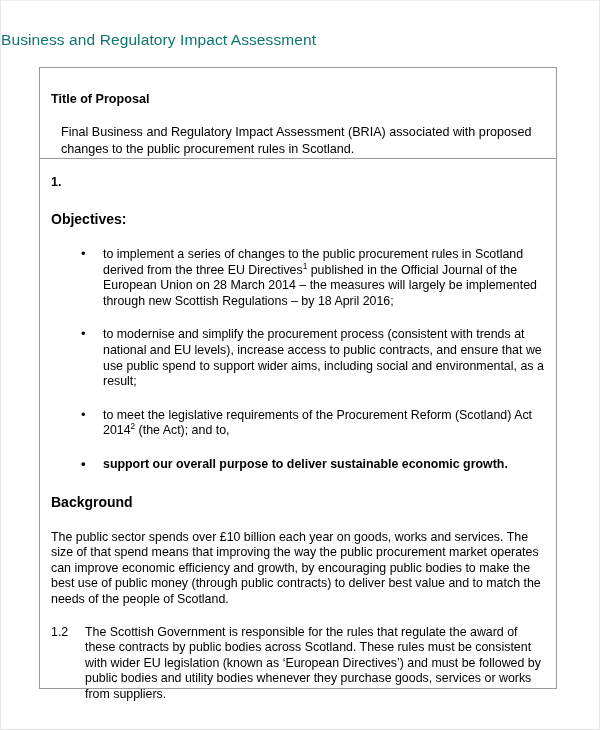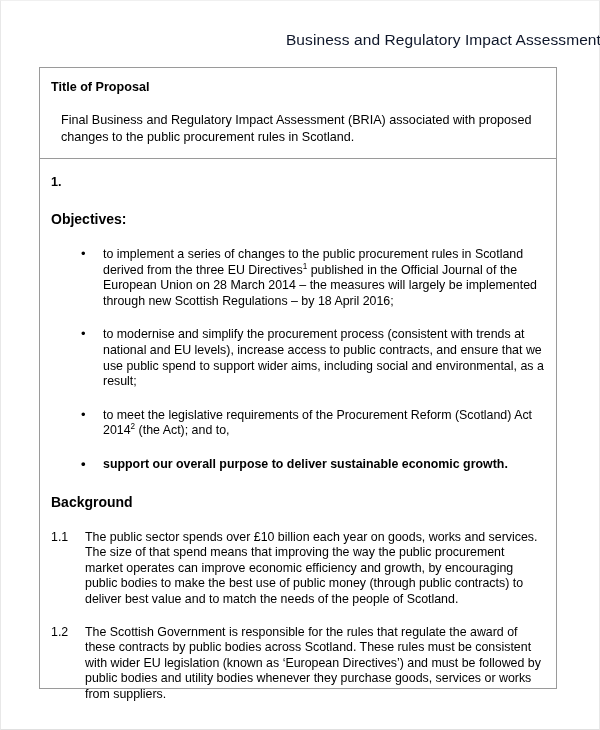--- a/index.html
+++ b/index.html
@@ -25,25 +25,25 @@
     border-right: 1px solid #e8e8e8;
     border-top: 1px solid #f0f0f0;
     border-bottom: 1px solid #e0e0e0;
   }
 
   .doc-title {
     position: absolute;
     top: 30px;
     left: 0;
     width: 600px;
-    text-align: right;
+    text-align: left;
     font-size: 15.5px;
     font-weight: 400;
     letter-spacing: 0.1px;
-    color: #0f172a;
+    color: #0f766e;
   }
 
   .frame {
     position: absolute;
     left: 38px;
     top: 66px;
     width: 518px;
     height: 622px;
     box-sizing: border-box;
     border: 1px solid #9a9a9a;
@@ -60,21 +60,21 @@
   }
 
   .cell-body {
     padding-top: 15px;
   }
 
   .t-title-label {
     font-size: 12.6px;
     font-weight: bold;
     line-height: 15px;
-    margin: 0 0 17px 0;
+    margin: 12px 0 17px 0;
   }
 
   .t-title-text {
     font-size: 12.6px;
     font-weight: normal;
     line-height: 17px;
     margin: 10px;
     max-width: 482px;
   }
 
@@ -173,21 +173,20 @@
         <li><span>to modernise and simplify the procurement process (consistent with trends at national and EU levels), increase access to public contracts, and ensure that we use public spend to support wider aims, including social and environmental, as a result;</span><sup></sup><span></span></li>
         <li><span>to meet the legislative requirements of the Procurement Reform (Scotland) Act 2014</span><sup>2</sup><span> (the Act); and to,</span></li>
         <li><span>support our overall purpose to deliver sustainable economic growth.</span><sup></sup><span></span></li>
       </ul>
 
       <div class="spacer-bg"></div>
 
       <p class="sub-heading">Background</p>
 
       <div class="para">
-        <span class="para-num">1.1</span>
         <span class="para-text">The public sector spends over £10 billion each year on goods, works and services.  The size of that spend means that improving the way the public procurement market operates can improve economic efficiency and growth, by encouraging public bodies to make the best use of public money (through public contracts) to deliver best value and to match the needs of the people of Scotland.</span>
       </div>
 
       <div class="para">
         <span class="para-num">1.2</span>
         <span class="para-text">The Scottish Government is responsible for the rules that regulate the award of these contracts by public bodies across Scotland.  These rules must be consistent with wider EU legislation (known as ‘European Directives’) and must be followed by public bodies and utility bodies whenever they purchase goods, services or works from suppliers.</span>
       </div>
 
     </div>
   </div>

